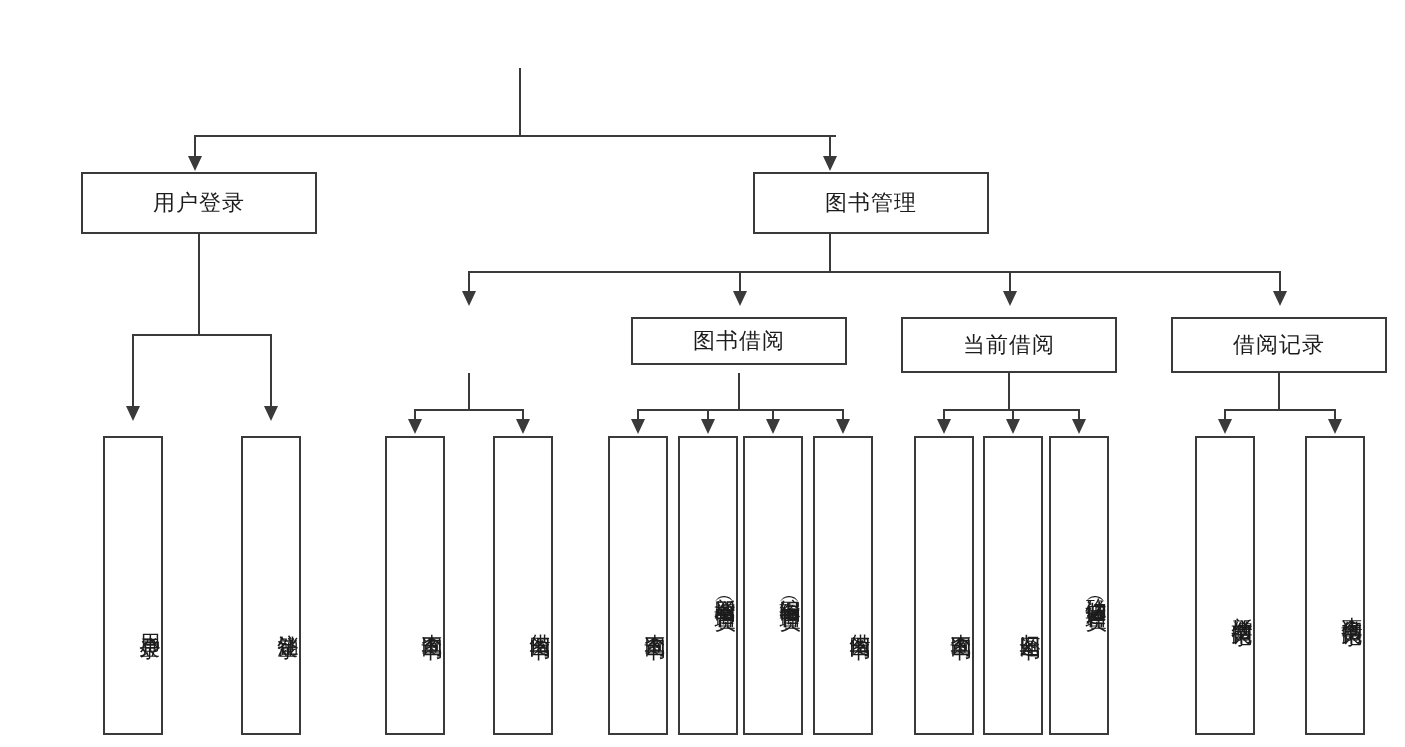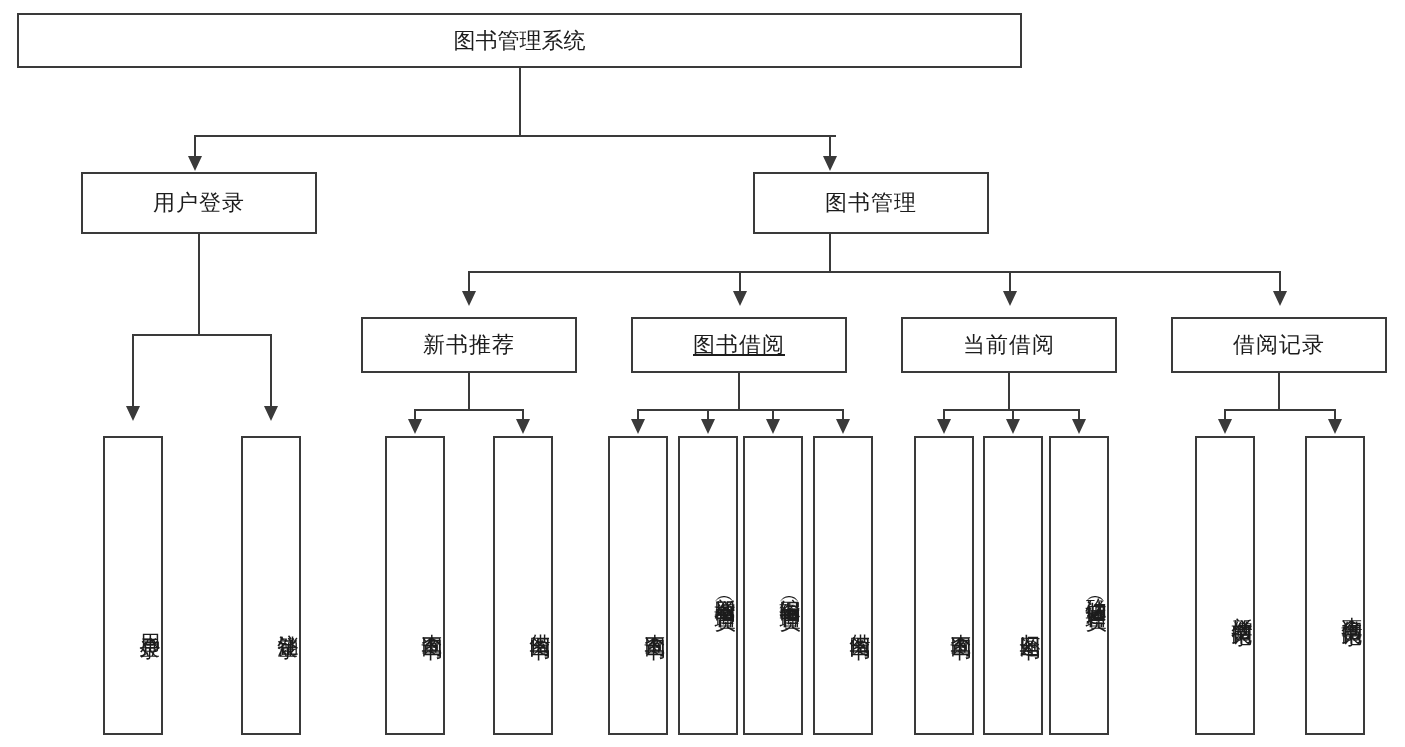--- a/index.html
+++ b/index.html
@@ -69,23 +69,20 @@
     font-size: 17px;
     letter-spacing: 0.5px;
     white-space: nowrap;
   }
 </style>
 </head>
 <body>
 
 <div id="canvas">
 
-  <div class="node root" style="left:17px; top:13px; width:1005px; height:55px;">
-    <span>图书管理系统</span>
-  </div>
 
   <div class="edge v" style="left:519px; top:68px; height:68px;"></div>
   <div class="edge h" style="left:195px; top:135px; width:641px;"></div>
   <div class="edge v" style="left:194px; top:135px; height:24px;"></div>
   <div class="arrow" style="left:188px; top:156px;"></div>
   <div class="edge v" style="left:829px; top:135px; height:24px;"></div>
   <div class="arrow" style="left:823px; top:156px;"></div>
 
   <div class="node horiz" style="left:81px; top:172px; width:236px; height:62px;">
     <span>用户登录</span>
@@ -105,24 +102,21 @@
   <div class="edge h" style="left:469px; top:271px; width:812px;"></div>
   <div class="edge v" style="left:468px; top:271px; height:22px;"></div>
   <div class="arrow" style="left:462px; top:291px;"></div>
   <div class="edge v" style="left:739px; top:271px; height:22px;"></div>
   <div class="arrow" style="left:733px; top:291px;"></div>
   <div class="edge v" style="left:1009px; top:271px; height:22px;"></div>
   <div class="arrow" style="left:1003px; top:291px;"></div>
   <div class="edge v" style="left:1279px; top:271px; height:22px;"></div>
   <div class="arrow" style="left:1273px; top:291px;"></div>
 
-  <div class="node horiz" style="left:361px; top:317px; width:216px; height:56px;">
-    <span>新书推荐</span>
-  </div>
-  <div class="node horiz" style="left:631px; top:317px; width:216px; height:56px;text-decoration:underline;">
+  <div class="node horiz" style="left:631px; top:317px; width:216px; height:48px;">
     <span>图书借阅</span>
   </div>
   <div class="node horiz" style="left:901px; top:317px; width:216px; height:56px;">
     <span>当前借阅</span>
   </div>
   <div class="node horiz" style="left:1171px; top:317px; width:216px; height:56px;font-family:Liberation Serif, serif;">
     <span>借阅记录</span>
   </div>
 
   <div class="edge v" style="left:468px; top:373px; width:2px; height:37px;"></div>

